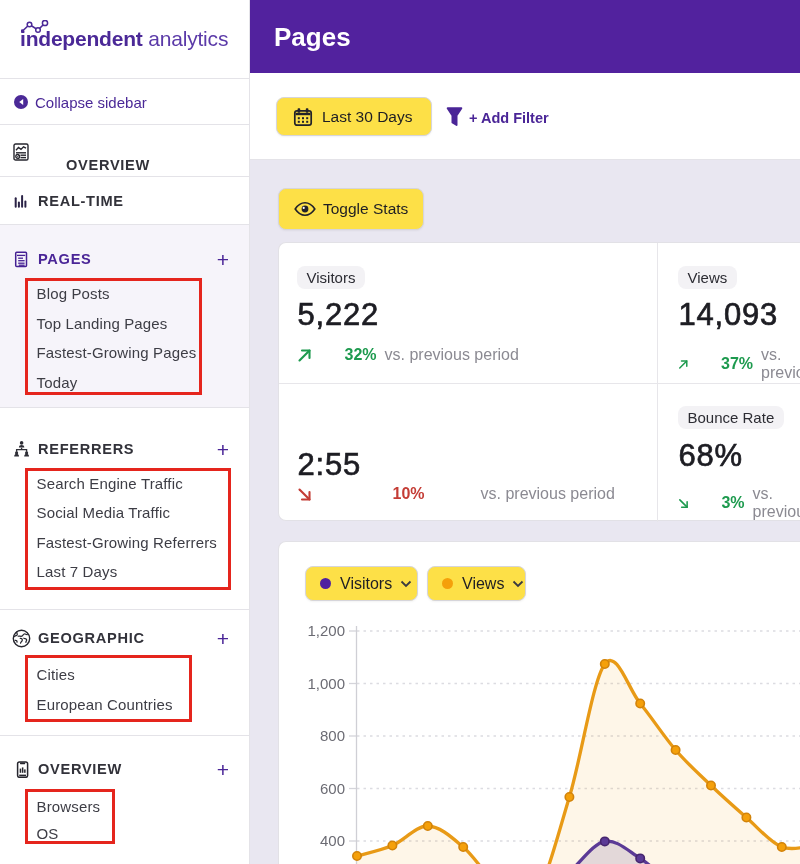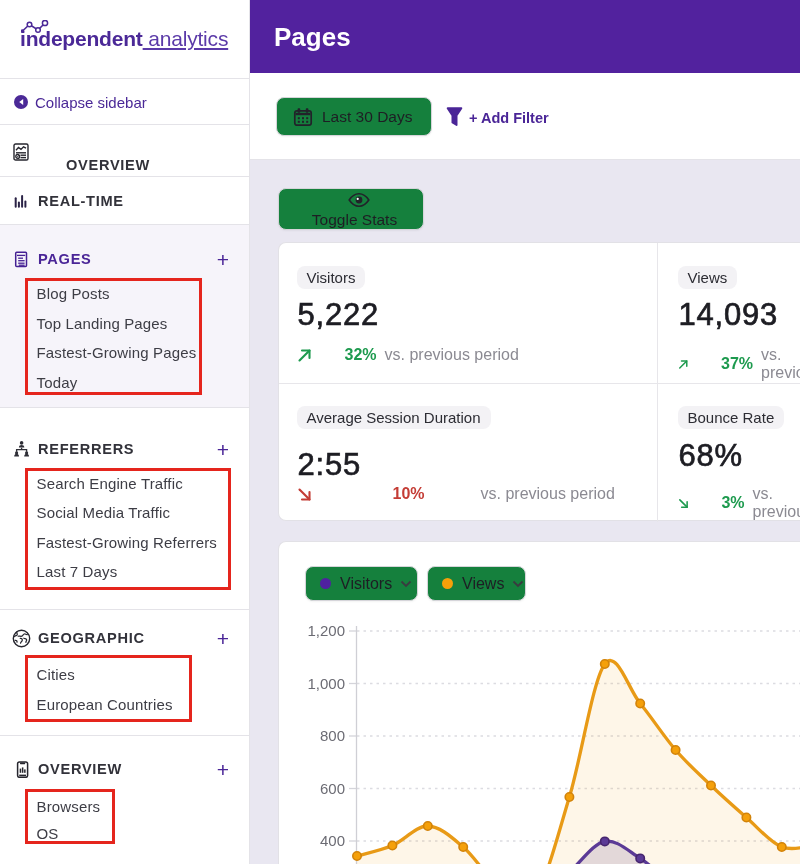--- a/index.html
+++ b/index.html
@@ -15,21 +15,21 @@
 .plus { position:absolute; right:20px; font-size:21px; font-weight:400; color:#4a2597; }
 .subitem { font-size:15px; color:#3d3d45; letter-spacing:0.15px; }
 .redbox { position:absolute; border:3px solid #e5251d; }
 .icon { position:absolute; left:14px; }
 
 #main { position:absolute; left:250px; top:0; width:550px; height:864px; background:#e9e7f1; }
 #phead { position:absolute; left:0; top:0; width:550px; height:73px; background:#52229e; }
 #phead h1 { position:absolute; left:24px; top:22px; color:#fff; font-size:26px; font-weight:bold; }
 #filterbar { position:absolute; left:0; top:73px; width:550px; height:87px; background:#fff;
   border-bottom:1px solid #e4e3e8; }
-.btn { position:absolute; background:#15803d; border:1px solid #d6d5da; border-radius:8px;
+.btn { position:absolute; background:#fde047; border:1px solid #d6d5da; border-radius:8px;
   box-shadow:0 1px 2px rgba(0,0,0,0.05); display:flex; align-items:center; }
 .card { position:absolute; background:#fff; border:1px solid #e2e1e6; border-radius:8px; }
 .pill { display:inline-block; background:#f3f2f5; border-radius:8px; padding:3px 10px;
   font-size:15px; color:#2c2c33; }
 .bignum { font-size:31px; font-weight:normal; color:#1d1d23; letter-spacing:0.8px; -webkit-text-stroke:0.7px #1d1d23; }
 .chg { font-size:16px; color:#8b8a92; display:flex; align-items:center; }
 .chg svg { margin-right:5px; }
 .chg b { margin-right:8px;margin-left:28px; }
 .chg b.up { color:#1d9a4e; }
 .chg b.down { color:#c43c35; }
@@ -61,21 +61,21 @@
           </svg>
       </span>
       <span style="margin-left:9px; font-size:15.5px; color:#1e1e24;">Last 30 Days</span>
     </div>
     <svg class="abs" style="left:196px; top:34px;" width="17" height="20" viewBox="0 0 17 20">
         <path d="M1.6 1.2 H15.4 L10.6 8.6 V18 L6.4 15.4 V8.6 Z" fill="#4a2597" stroke="#4a2597" stroke-width="1.8" stroke-linejoin="round"></path>
       </svg>
     <div class="abs" style="left:219px; top:37px; font-size:14.5px; font-weight:bold; color:#4a2597;">+ Add Filter</div>
   </div>
 
-  <div class="btn" style="left:28px; top:188px; width:146px; height:42px;flex-direction:column;">
+  <div class="btn" style="left:28px; top:188px; width:146px; height:42px;">
     <span style="margin-left:15px; display:inline-block; width:22px; height:22px;">
       <svg width="22" height="22" viewBox="0 0 22 22">
           <path d="M1.2 11 C4 6.8 7.5 4.8 11 4.8 C14.5 4.8 18 6.8 20.8 11 C18 15.2 14.5 17.2 11 17.2 C7.5 17.2 4 15.2 1.2 11 Z" fill="none" stroke="#22222a" stroke-width="1.6"></path>
           <circle cx="11" cy="11" r="3.4" fill="#22222a"></circle>
           <circle cx="9.7" cy="9.9" r="1.1" fill="#fff"></circle>
         </svg>
     </span>
     <span style="margin-left:7px; font-size:15.5px; color:#1e1e24;">Toggle Stats</span>
   </div>
 
@@ -94,21 +94,20 @@
 
     <div class="abs" style="left:399px; top:23px;"><span class="pill">Views</span></div>
     <div class="abs bignum" style="left:400px; top:54px;">14,093</div>
     <div class="abs chg" style="left:399px; top:103px;"><svg width="15" height="15" viewBox="0 0 15 15">
           <g fill="none" stroke="#1d9a4e" stroke-width="2.1" stroke-linecap="round" stroke-linejoin="round">
             <path d="M2.5 12.5 L12.5 2.5"></path>
             <path d="M5 2.5 H12.5 V10"></path>
           </g>
         </svg><b class="up">37%</b> vs. previo</div>
 
-    <div class="abs" style="left:18px; top:163px;"><span class="pill">Average Session Duration</span></div>
     <div class="abs bignum" style="left:19px; top:193px;margin-top:11px;">2:55</div>
     <div class="abs chg" style="left:18px; top:242px;gap:48px;"><svg width="15" height="15" viewBox="0 0 15 15">
           <g fill="none" stroke="#c43c35" stroke-width="2.1" stroke-linecap="round" stroke-linejoin="round">
             <path d="M2.5 2.5 L12.5 12.5"></path>
             <path d="M5 12.5 H12.5 V5"></path>
           </g>
         </svg><b class="down">10%</b> vs. previous period</div>
 
     <div class="abs" style="left:399px; top:163px;"><span class="pill">Bounce Rate</span></div>
     <div class="abs bignum" style="left:400px; top:195px;">68%</div>
@@ -195,21 +194,21 @@
         <g stroke="#4b2997" stroke-width="1.6" fill="none">
           <polyline points="1.5,11 8.5,4.5 17,10 24,3"></polyline>
         </g>
         <circle cx="1.5" cy="11" r="1.8" fill="#4b2997"></circle>
         <g fill="#fff" stroke="#4b2997" stroke-width="1.5">
           <circle cx="8.5" cy="4.5" r="2.3"></circle>
           <circle cx="17" cy="10" r="2.3"></circle>
           <circle cx="24" cy="3" r="2.6"></circle>
         </g>
       </svg>
-    <span style="font-size:21px; font-weight:bold; color:#4b2997; letter-spacing:-0.2px;">independent</span><span style="font-size:21px; color:#5b3aa8; letter-spacing:-0.2px;text-decoration:underline;"> analytics</span>
+    <span style="font-size:21px; font-weight:bold; color:#4b2997; letter-spacing:-0.2px;">independent</span><span style="font-size:21px; color:#5b3aa8; letter-spacing:-0.2px;"> analytics</span>
   </div>
   <div class="divider" style="top:78px;"></div>
 
   <div class="abs" style="left:14px; top:95px; width:14px; height:14px; border-radius:50%; background:#4b2997;">
     <svg width="14" height="14" viewBox="0 0 14 14">
         <path d="M9.2 4 L5.2 7 L9.2 10 Z" fill="#fff"></path>
       </svg>
   </div>
   <div class="abs" style="left:35px; top:94px; font-size:15px; color:#4b2997;">Collapse sidebar</div>
   <div class="divider" style="top:124px;"></div>

